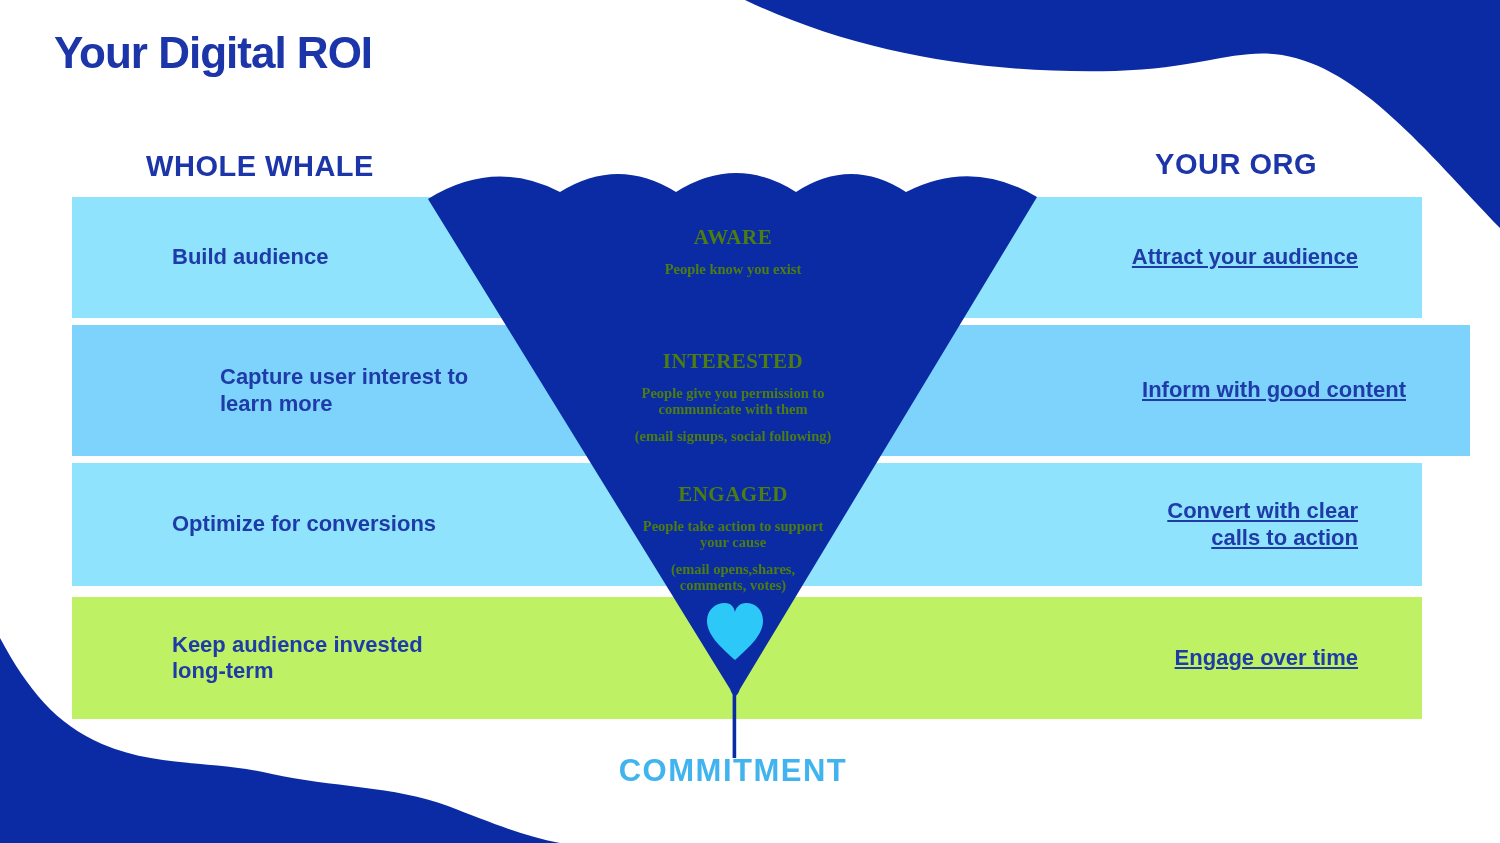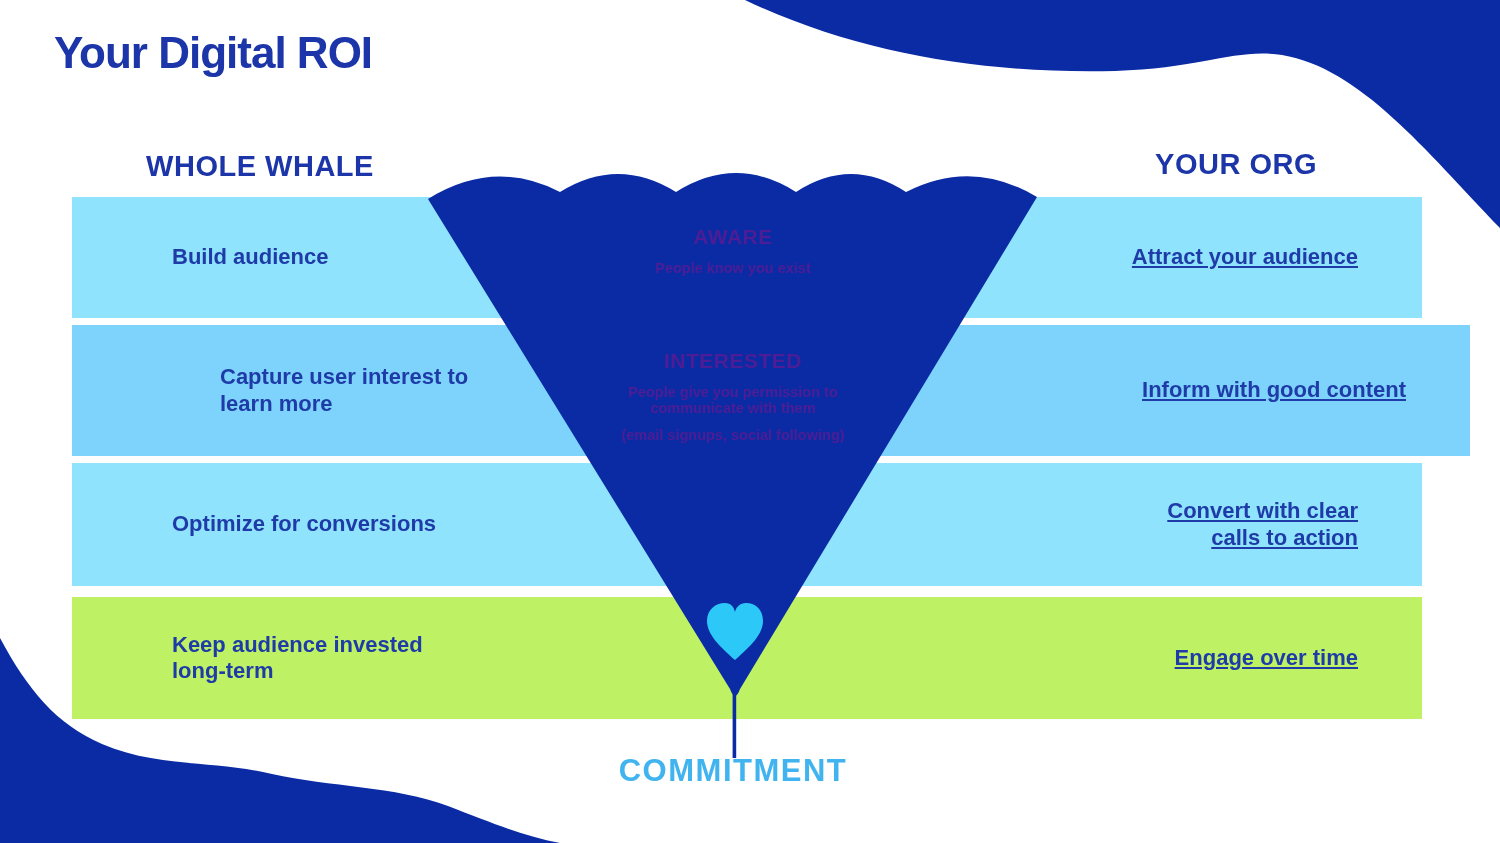--- a/index.html
+++ b/index.html
@@ -33,21 +33,21 @@
   }
   .band .lbl{
     font-size:22px;font-weight:600;line-height:1.2;
     color:var(--text_blue);white-space:pre-line;
   }
   .band .lbl.l{padding-left:100px;text-align:left;}
   .band .lbl.r{padding-right:64px;text-align:right;text-decoration:underline;}
 
   .stage{
     position:absolute;left:733px;transform:translateX(-50%);
-    width:360px;text-align:center;color:#4c1d95;z-index:3;
+    width:360px;text-align:center;color:#4d7c0f;z-index:3;font-family:Liberation Serif, serif;
   }
   .stage .stage-name{
     margin:0 0 3px 0;font-size:21px;font-weight:800;letter-spacing:0.5px;
   }
   .stage .stage-desc,.stage .stage-metrics{
     margin:12px;font-size:14.5px;line-height:15.5px;font-weight:600;
     white-space:pre-line;
   }
   .commitment{
     position:absolute;left:733px;transform:translateX(-50%);top:753px;
@@ -104,16 +104,23 @@
   <div class="stage" style="top:225px;">
     <div class="stage-name">AWARE</div>
     <p class="stage-desc">People know you exist</p>
   </div>
   <div class="stage" style="top:349px;">
     <div class="stage-name">INTERESTED</div>
     <p class="stage-desc">People give you permission to
 communicate with them</p>
     <p class="stage-metrics">(email signups, social following)</p>
   </div>
+  <div class="stage" style="top:482px;">
+    <div class="stage-name">ENGAGED</div>
+    <p class="stage-desc">People take action to support
+your cause</p>
+    <p class="stage-metrics">(email opens,shares,
+comments, votes)</p>
+  </div>
 
   <div class="commitment">COMMITMENT</div>
 
 </div>
 
 </body></html>

